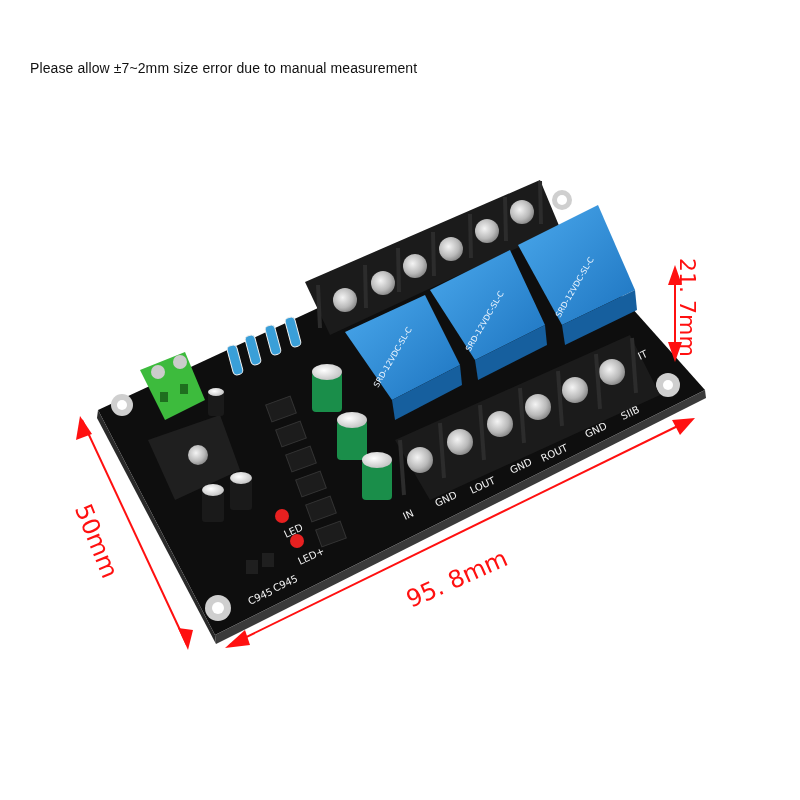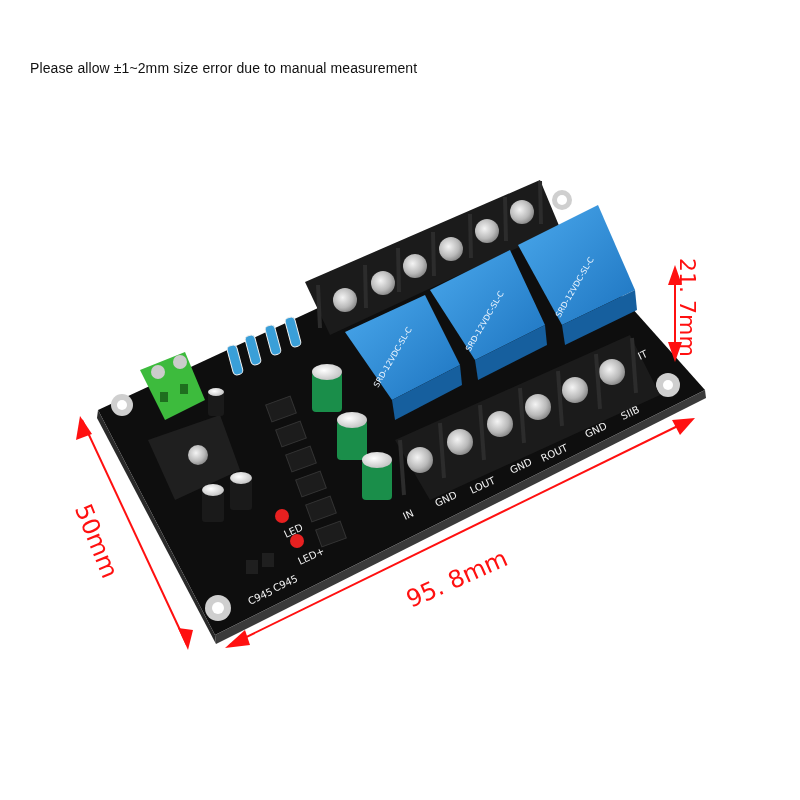--- a/index.html
+++ b/index.html
@@ -6,21 +6,21 @@
   body { width:800px; height:800px; position:relative; overflow:hidden; font-family:"Liberation Sans", sans-serif; }
   .note { position:absolute; left:30px; top:60px; font-size:14px; color:#111; letter-spacing:0.1px; }
   svg.scene { position:absolute; left:0; top:0; }
   .dim-label { position:absolute; color:#ff1010; font-family:"DejaVu Sans", sans-serif; font-size:24px; white-space:nowrap; transform-origin:left top; }
   .silk { font-family:"DejaVu Sans", sans-serif; font-size:10px; fill:#f2f2f2; }
   .relaytxt { font-family:"DejaVu Sans", sans-serif; font-size:8px; fill:#eef6ff; }
 </style>
 </head>
 <body>
 
-<div class="note">Please allow ±1~2mm size error due to manual measurement</div>
+<div class="note">Please allow ±7~2mm size error due to manual measurement</div>
 
 <svg class="scene" width="800" height="800" viewBox="0 0 800 800">
   <defs>
     <linearGradient id="relayG" x1="0" y1="0" x2="1" y2="1">
       <stop offset="0" stop-color="#4aa8ec"></stop>
       <stop offset="1" stop-color="#1d74c0"></stop>
     </linearGradient>
     <radialGradient id="screwG" cx="0.4" cy="0.4" r="0.7">
       <stop offset="0" stop-color="#f4f4f4"></stop>
       <stop offset="0.6" stop-color="#b9b9b9"></stop>

